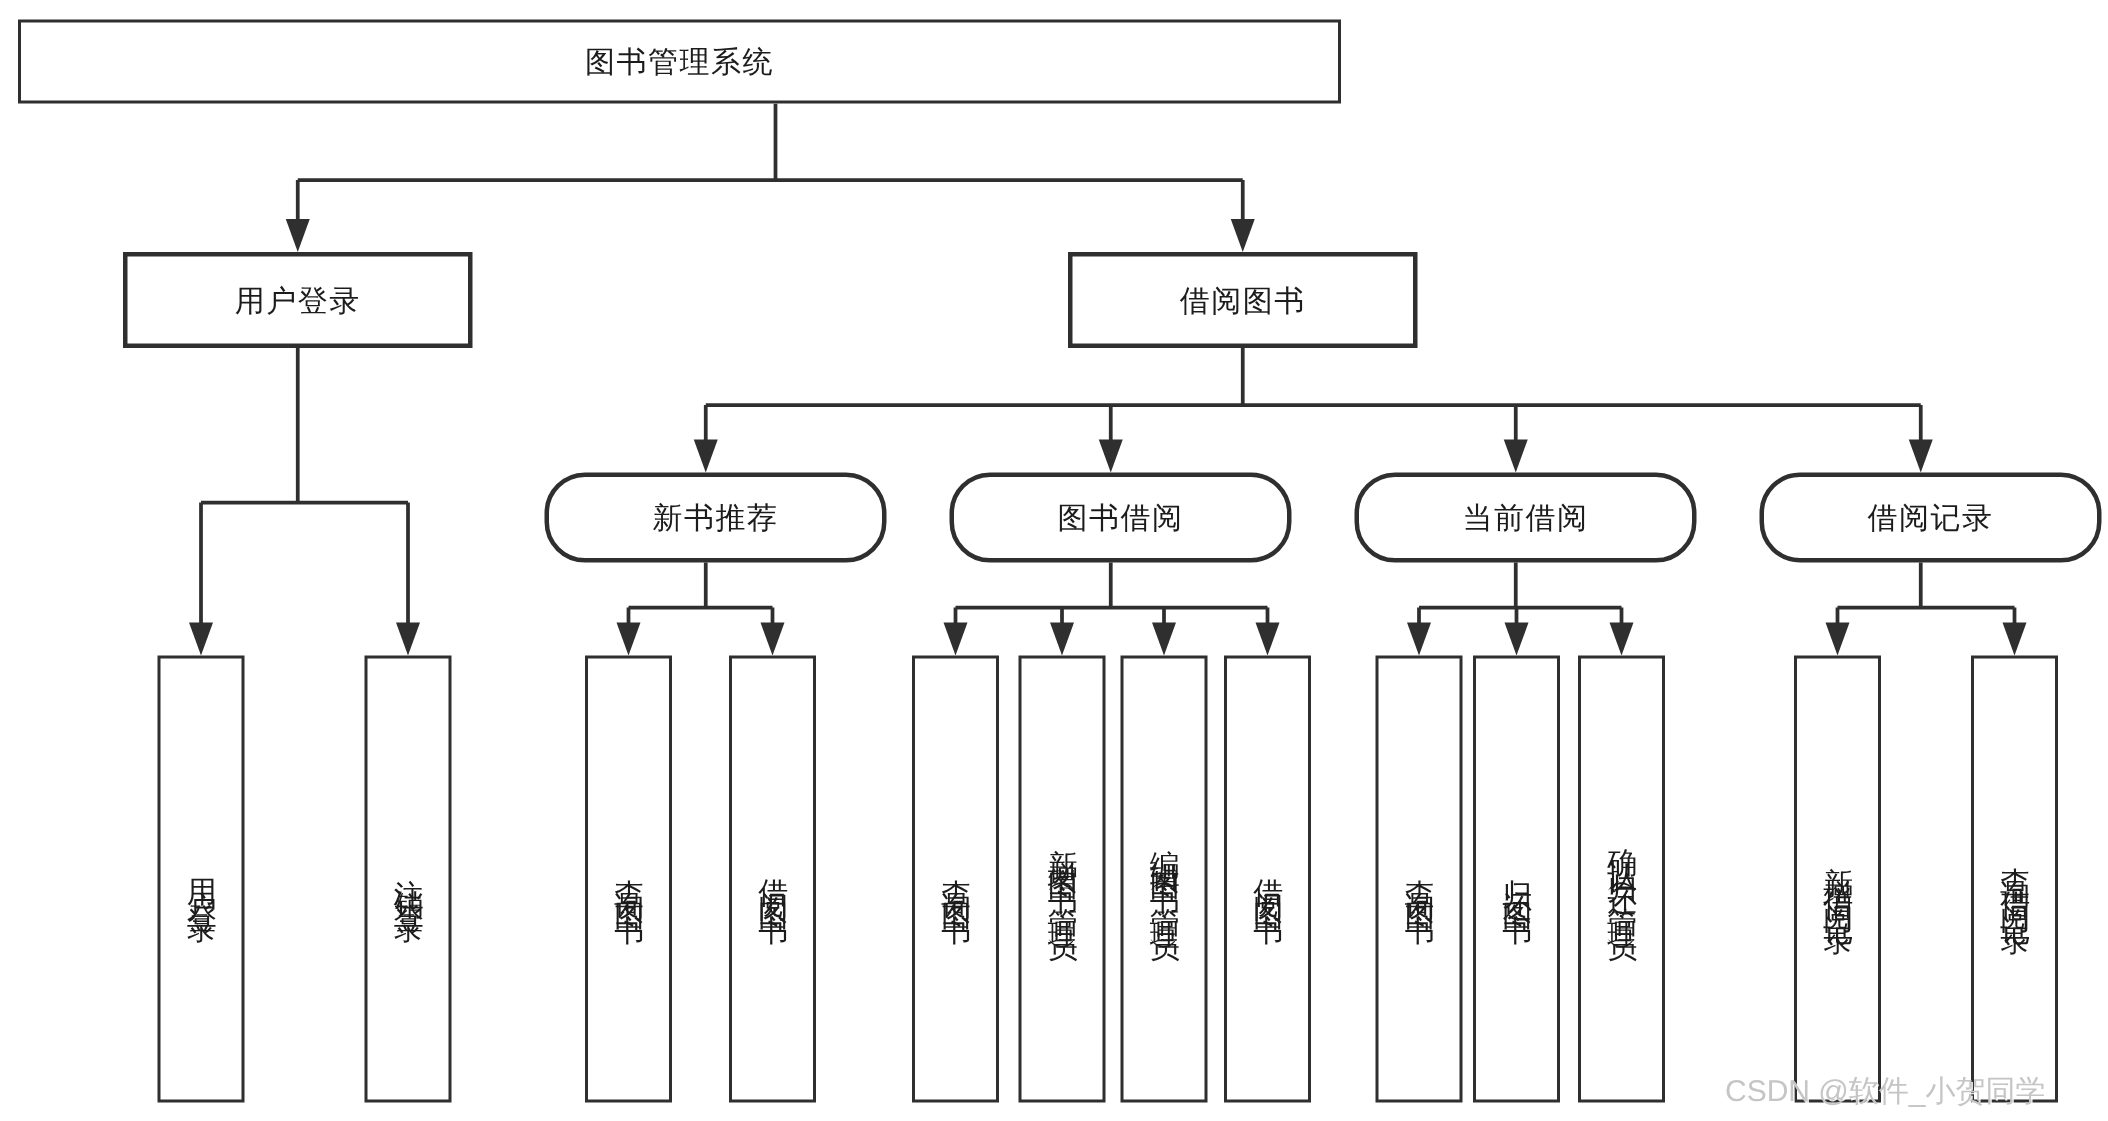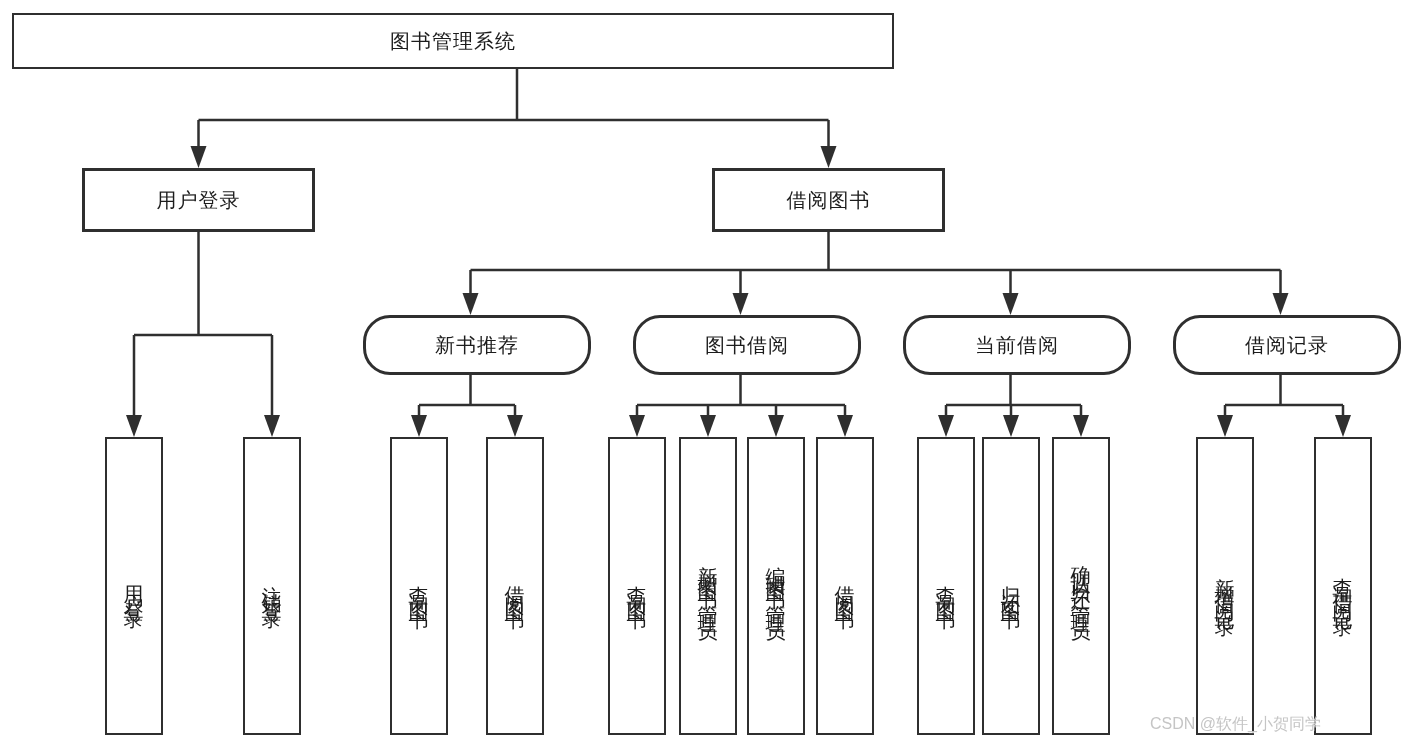--- a/index.html
+++ b/index.html
@@ -52,21 +52,21 @@
     font-size:20px;
     letter-spacing:8px;
     line-height:1;
     white-space:nowrap;
     color:#1c1c1c;
   }
   .watermark{
     position:absolute;
     left:1150px;top:714px;
     z-index:3;
-    font-size:16px;
+    font-size:20px;
     color:var(--wm);
     white-space:nowrap;
     text-shadow:1px 1px 0 rgba(255,255,255,.85);
   }
 </style>
 </head>
 <body>
 
 <div class="canvas">
 

